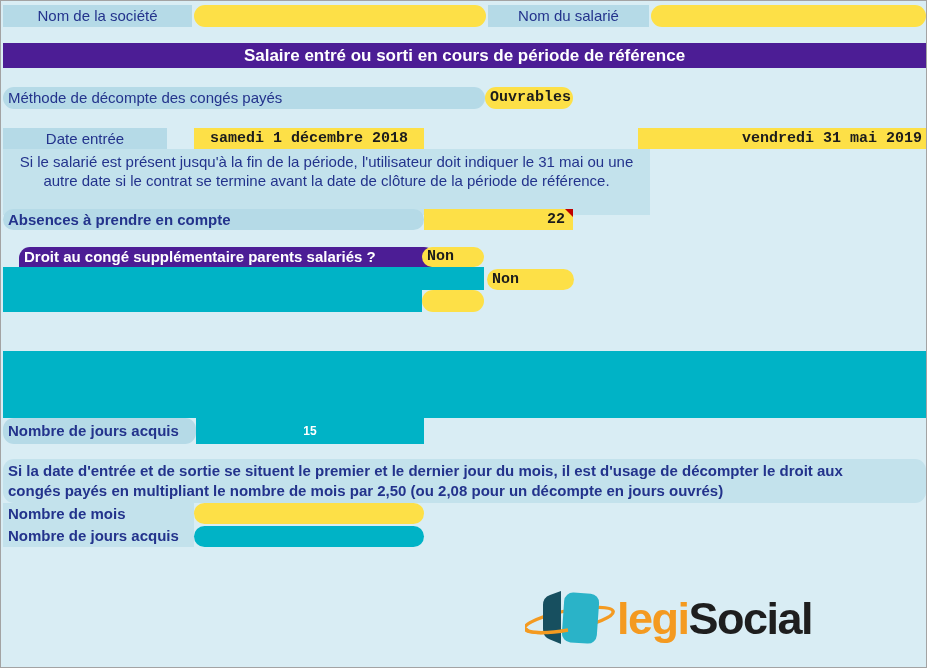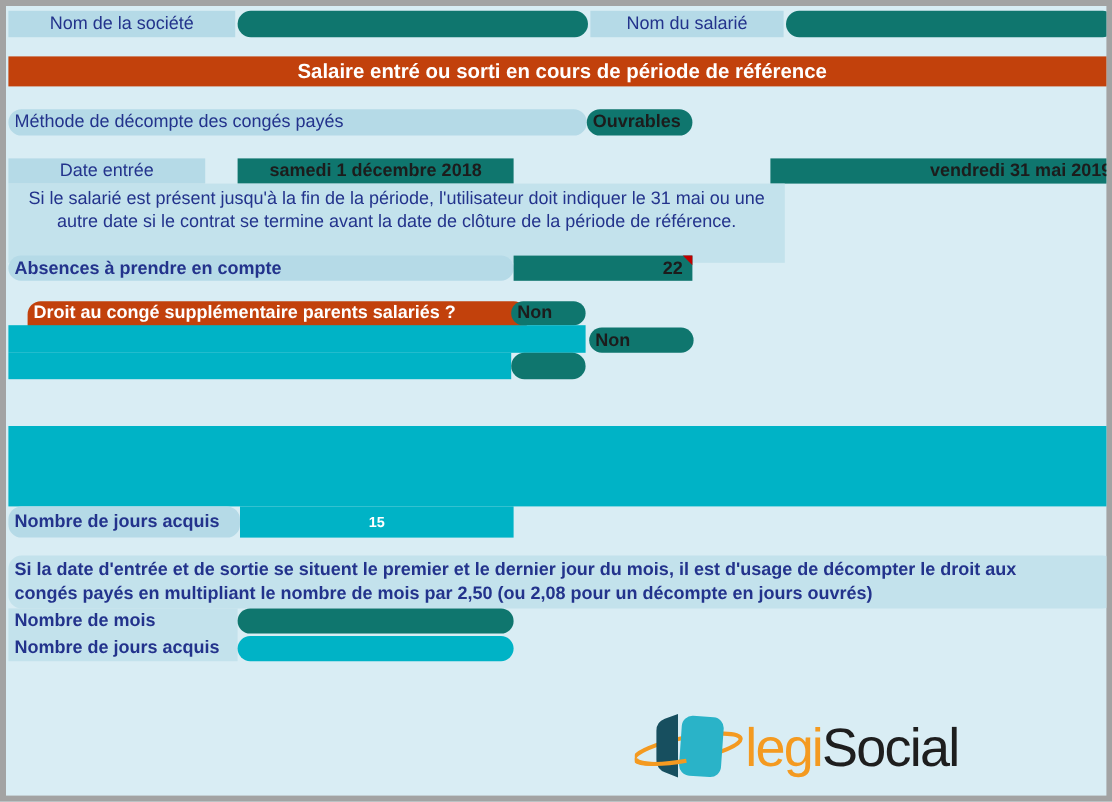--- a/index.html
+++ b/index.html
@@ -4,44 +4,44 @@
 <style>
   html,body{margin:0;padding:0;}
   body{
     font-family:"Liberation Sans", sans-serif;
     background:#eef4f7;
   }
   #sheet{
     position:relative;
     width:927px;height:668px;
     background:#D9EDF4;
-    border:5px solid #a3a3a3;
+    border:1px solid #a3a3a3;
     box-sizing:border-box;
     overflow:hidden;
     font-size:15px;
     color:#23338C;
   }
   .abs{position:absolute;box-sizing:border-box;white-space:nowrap;overflow:visible;}
   .cell-blue{background:#B5DAE7;}
   .note-blue{background:#C3E2EC;}
-  .yellow{background:#0f766e;}
+  .yellow{background:#fde047;font-family:Liberation Mono, monospace;}
   .teal{background:#00B3C6;}
-  .darkteal{background:#c2410c;}
+  .darkteal{background:#4c1d95;}
   .center{text-align:center;}
   .right{text-align:right;}
   .bold{font-weight:bold;}
   .dark{color:#1C1C1C;}
   .white{color:#ffffff;}
   .padl{padding-left:5px;border-radius:11px;}
   .padr{padding-right:8px;}
   .comment-flag{
     position:absolute;top:0;right:0;width:0;height:0;
     border-left:8px solid transparent;border-top:8px solid #C00000;
   }
-  .logo-wrap{display:flex;align-items:center;}
+  .logo-wrap{display:flex;align-items:center;font-weight:bold;}
   .logo-text{font-size:45px;letter-spacing:-1.5px;line-height:64px;}
   .logo-legi{color:#F49A20;}
   .logo-social{color:#1E1E1E;}
 </style>
 </head>
 <body>
 
 <div id="sheet">
 
   <div class="abs cell-blue center" style="left:2px;top:4px;width:189px;height:22px;line-height:22px;">Nom de la société</div>

